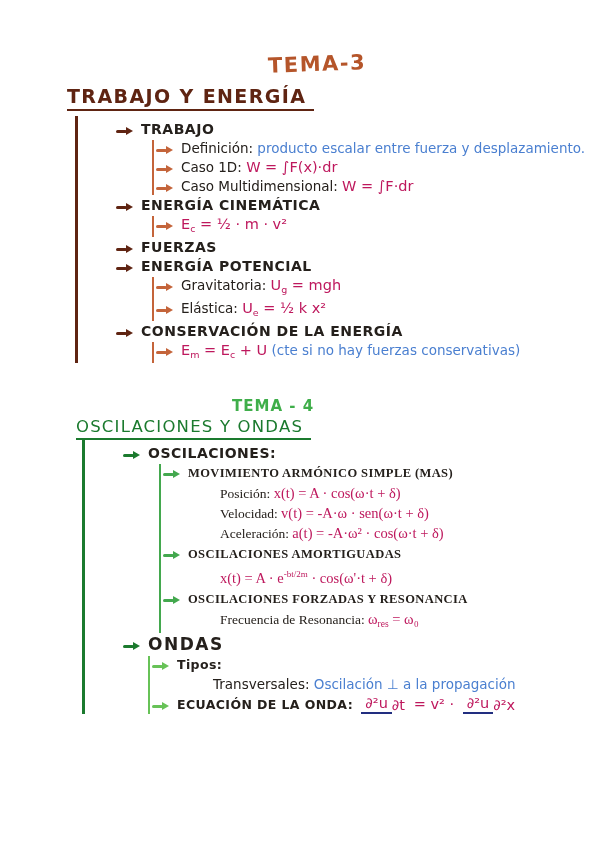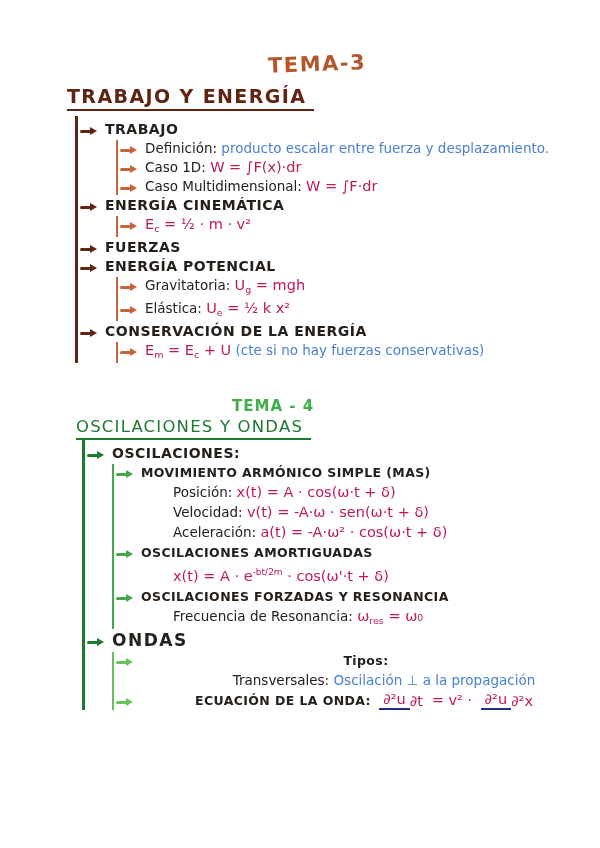--- a/index.html
+++ b/index.html
@@ -21,26 +21,26 @@
 
   .h-brown {
     margin:5px; color:#5f2412; font-size:19px; font-weight:bold; letter-spacing:1.4px;
     border-bottom:2.5px solid #5f2412; display:inline-block; padding:0 8px 2px 0;
   }
   .h-green {
     margin:0; color:#1b7a2e; font-size:16.5px; font-weight:normal; letter-spacing:1.2px;
     border-bottom:2.5px solid #1b7a2e; display:inline-block; padding:0 8px 2px 0;
   }
 
-  .tree { padding-top:3px; }
+  .tree { padding-top:3px;padding-left:36px; }
   .brown-trunk  { border-left:3px solid #5f2412;  margin-left:13px; }
   .green-trunk  { border-left:3px solid #1b7a2e;  margin-left:6px; }
   .orange-trunk { border-left:2.5px solid #c4643a; margin-left:11px; margin-top:1px; }
-  .mgreen-trunk { border-left:2.5px solid #43a84e; margin-top:1px; }
-  .lgreen-trunk { border-left:2.5px solid #67c257; margin-top:1px;text-align:center; }
+  .mgreen-trunk { border-left:2.5px solid #43a84e; margin-left:11px; margin-top:1px;font-family:Liberation Serif, serif; }
+  .lgreen-trunk { border-left:2.5px solid #67c257; margin-top:1px; }
 
   .b1, .b2 { position:relative; padding-left:27px; margin:2px 0; line-height:17px; font-size:13.5px; }
   .row { margin:3px 0; line-height:17px; font-size:13.5px; }
   .indent1 { padding-left:32px; }
   .indent2 { padding-left:36px; }
 
   .arrow { position:absolute; left:2px; top:6px; width:18px; height:9px; display:inline-block; }
   .arrow::before {
     content:""; position:absolute; left:0; top:3px; width:11px; height:2.5px;
     background:currentColor; border-radius:2px;

